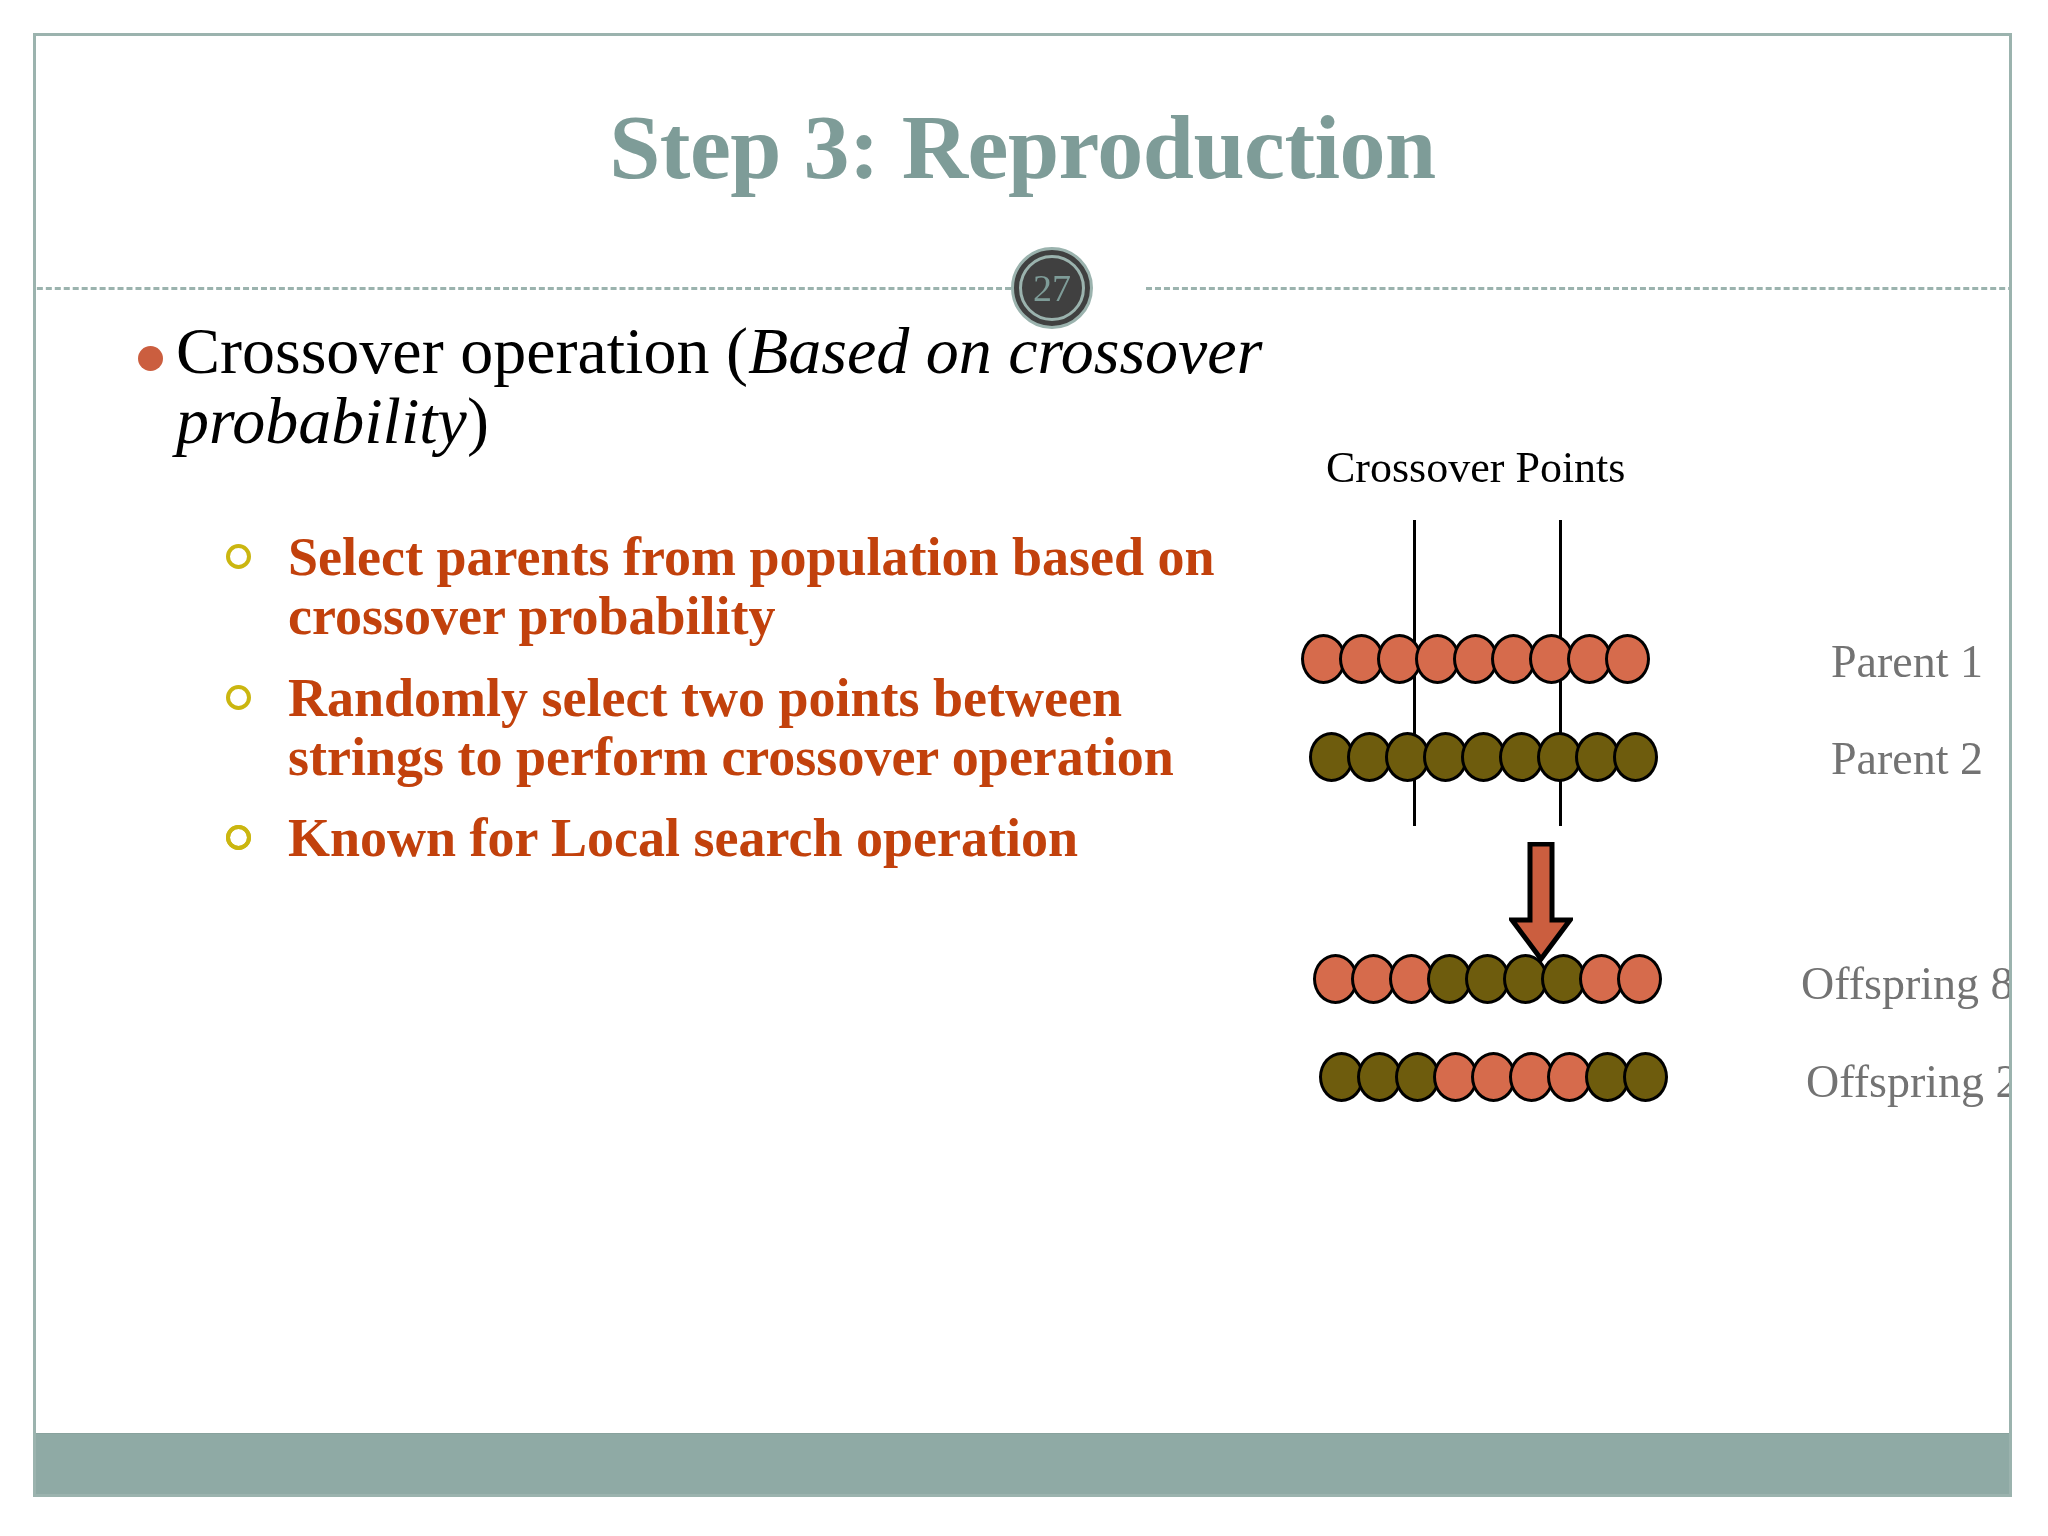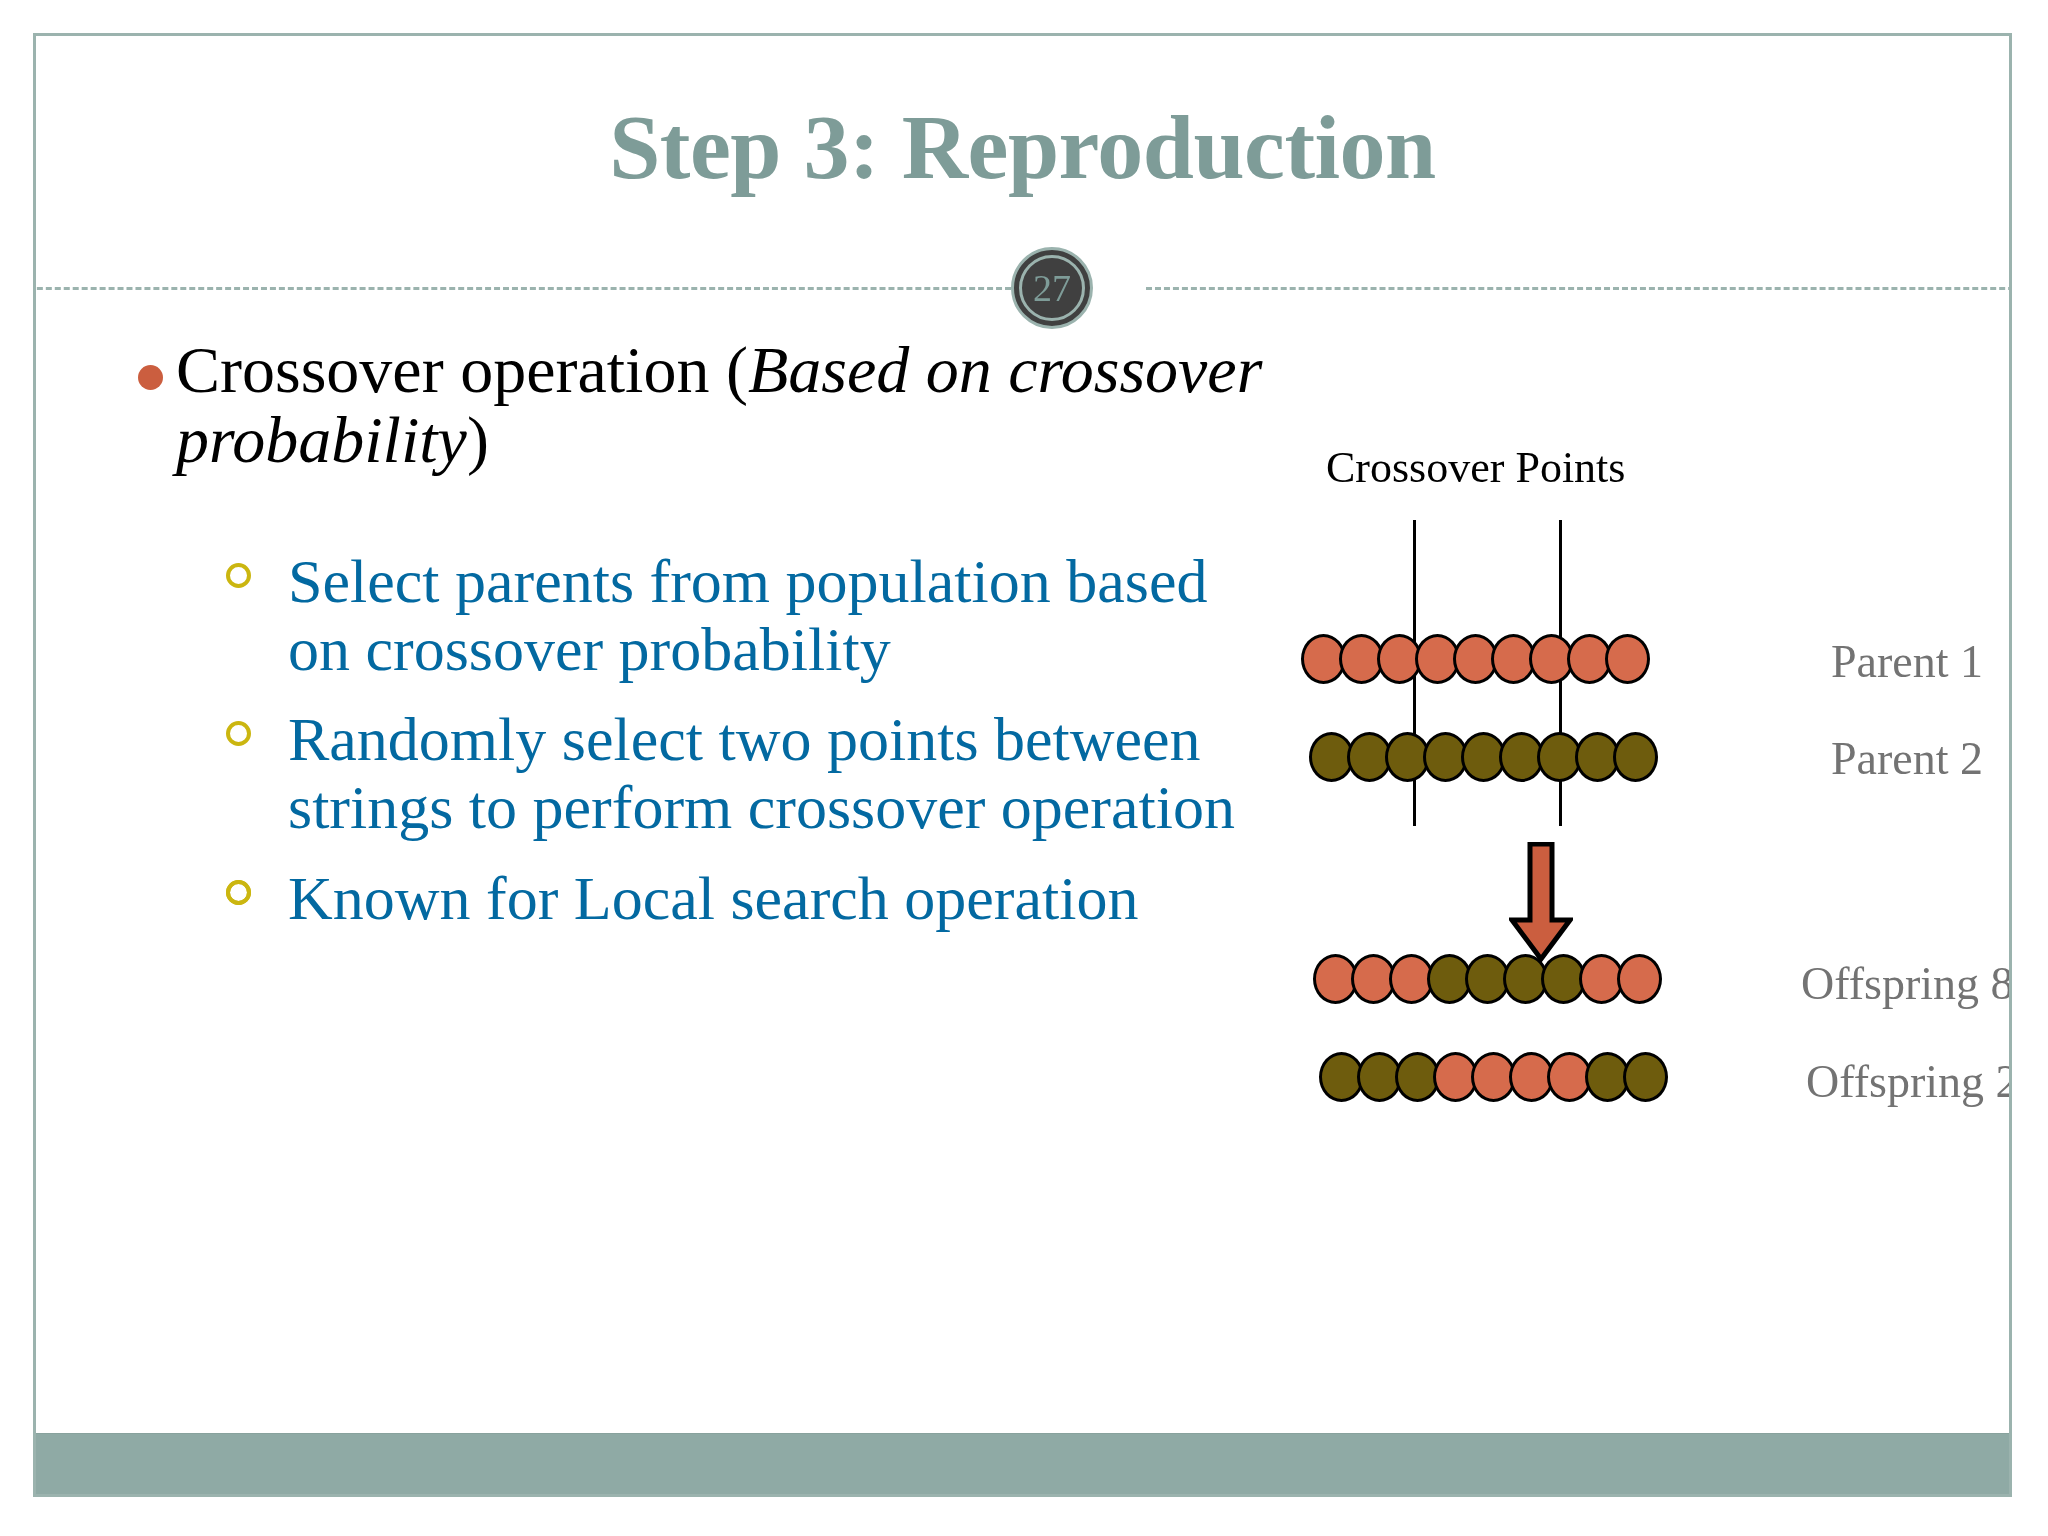--- a/index.html
+++ b/index.html
@@ -90,21 +90,21 @@
     justify-content: center;
     font-size: 38px;
     color: #7E9C98;
     font-family: "Liberation Serif", "DejaVu Serif", serif;
   }
 
   
   .content-left {
     position: absolute;
     left: 60px;
-    top: 299px;
+    top: 280px;
     width: 1180px;
   }
 
   .main-bullet {
     position: relative;
     padding-left: 80px;
     font-size: 66px;
     line-height: 1.06;
     color: #000000;
   }
@@ -120,23 +120,24 @@
   .main-bullet .ital { font-style: italic; }
 
   .sub-list {
     margin-top: 72px;
     padding-left: 130px;
   }
   .sub-item {
     position: relative;
     padding-left: 62px;
     margin-bottom: 22px;
-    font-size: 62px;
+    font-size: 54px;
     line-height: 1.1;
-    color: #0369a1;
+    color: #c2410c;
+    font-weight: bold;
   }
   .sub-item .ring {
     position: absolute;
     left: 0px;
     top: 16px;
     width: 25px;
     height: 25px;
     border-radius: 50%;
     border: 4px solid #CBB610;
     box-sizing: border-box;

